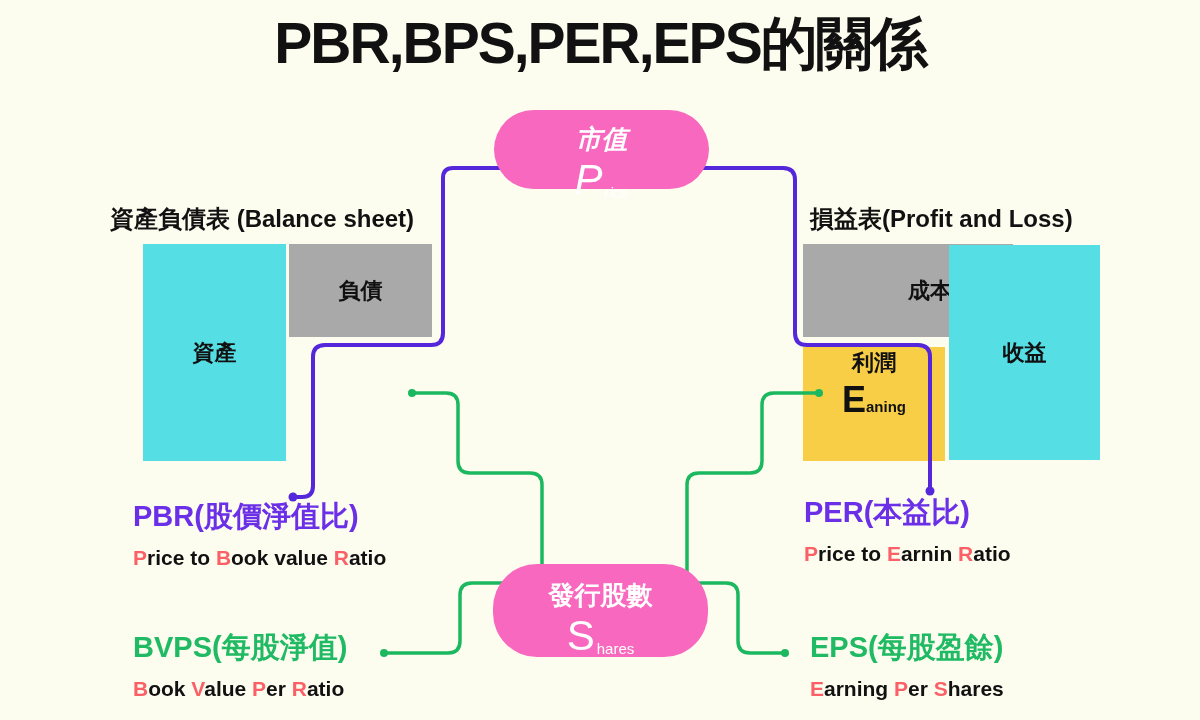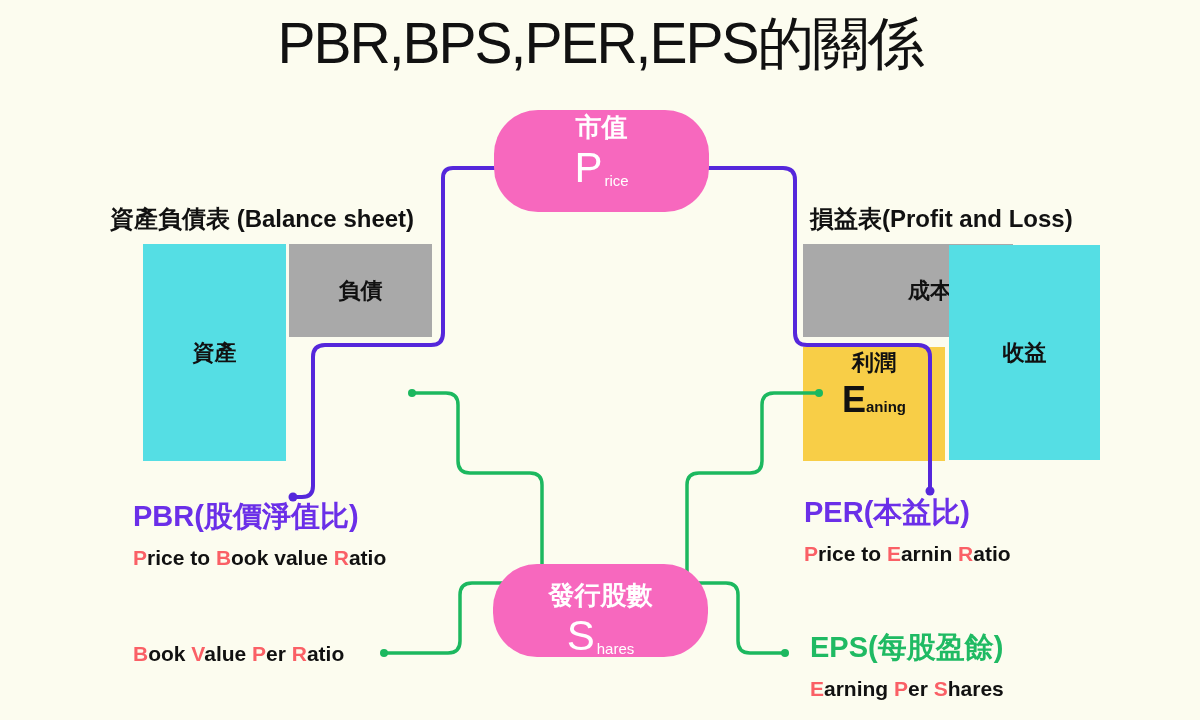--- a/index.html
+++ b/index.html
@@ -7,21 +7,21 @@
     position:relative;
     width:1200px;height:720px;
     background:var(--background);
     font-family:"Liberation Sans","DejaVu Sans",sans-serif;
     color:var(--ink);
     overflow:hidden;
   }
   .title{
     position:absolute;left:0;right:0;top:6px;margin:0;
     text-align:center;
-    font-size:57px;font-weight:400;letter-spacing:-2px;
+    font-size:57px;font-weight:700;letter-spacing:-2px;
     color:var(--ink);
   }
   .section-title{
     position:absolute;
     font-size:24px;font-weight:700;white-space:nowrap;
   }
   .bs-title{left:110px;top:203px;}
   .pl-title{left:810px;top:203px;}
   .box{
     position:absolute;
@@ -38,21 +38,21 @@
   .big-letter-line{margin-top:4px;font-weight:700;line-height:1;}
   .big-letter{font-size:36px;font-weight:700;}
   .small-letter{font-size:15px;font-weight:700;}
   .second-word{font-size:15px;font-weight:700;margin-left:26px;line-height:1.2;}
   .pill{
     position:absolute;width:215px;background:var(--pink);
     border-radius:44px;color:var(--white);text-align:center;
     display:flex;flex-direction:column;align-items:center;
     box-sizing:border-box;
   }
-  .pill-top{left:494px;top:110px;height:102px;}
+  .pill-top{left:494px;top:110px;height:79px;padding-top:12px;font-style:italic;}
   .pill-bottom{left:493px;top:564px;height:93px;padding-top:14px;}
   .pill-label{font-size:26px;font-weight:700;}
   .pill-sym{margin-top:2px;line-height:1;}
   .psym{font-size:42px;font-weight:400;}
   .psub{font-size:15px;font-weight:400;position:relative;top:4px;margin-left:2px;}
   .ratio{position:absolute;white-space:nowrap;}
   .ratio-heading{font-size:29px;font-weight:700;line-height:1.2;}
   .ratio-heading.purple{color:var(--purple_text);}
   .ratio-heading.green{color:var(--green_text);}
   .ratio-sub{margin-top:12px;font-size:21px;font-weight:700;color:var(--ink);}
@@ -132,20 +132,21 @@
     <div class="ratio-heading purple">PBR(股價淨值比)</div>
     <div class="ratio-sub"><span class="hl">P</span><span>rice to </span><span class="hl">B</span><span>ook value </span><span class="hl">R</span><span>atio</span></div>
   </div>
 
   <div class="ratio per">
     <div class="ratio-heading purple">PER(本益比)</div>
     <div class="ratio-sub"><span class="hl">P</span><span>rice to </span><span class="hl">E</span><span>arnin </span><span class="hl">R</span><span>atio</span></div>
   </div>
 
   <div class="ratio bvps">
+    <div class="ratio-heading green">BVPS(每股淨值)</div>
     <div class="ratio-sub"><span class="hl">B</span><span>ook </span><span class="hl">V</span><span>alue </span><span class="hl">P</span><span>er </span><span class="hl">R</span><span>atio</span></div>
   </div>
 
   <div class="ratio eps">
     <div class="ratio-heading green">EPS(每股盈餘)</div>
     <div class="ratio-sub"><span class="hl">E</span><span>arning </span><span class="hl">P</span><span>er </span><span class="hl">S</span><span>hares</span></div>
   </div>
 
 </div>
 

